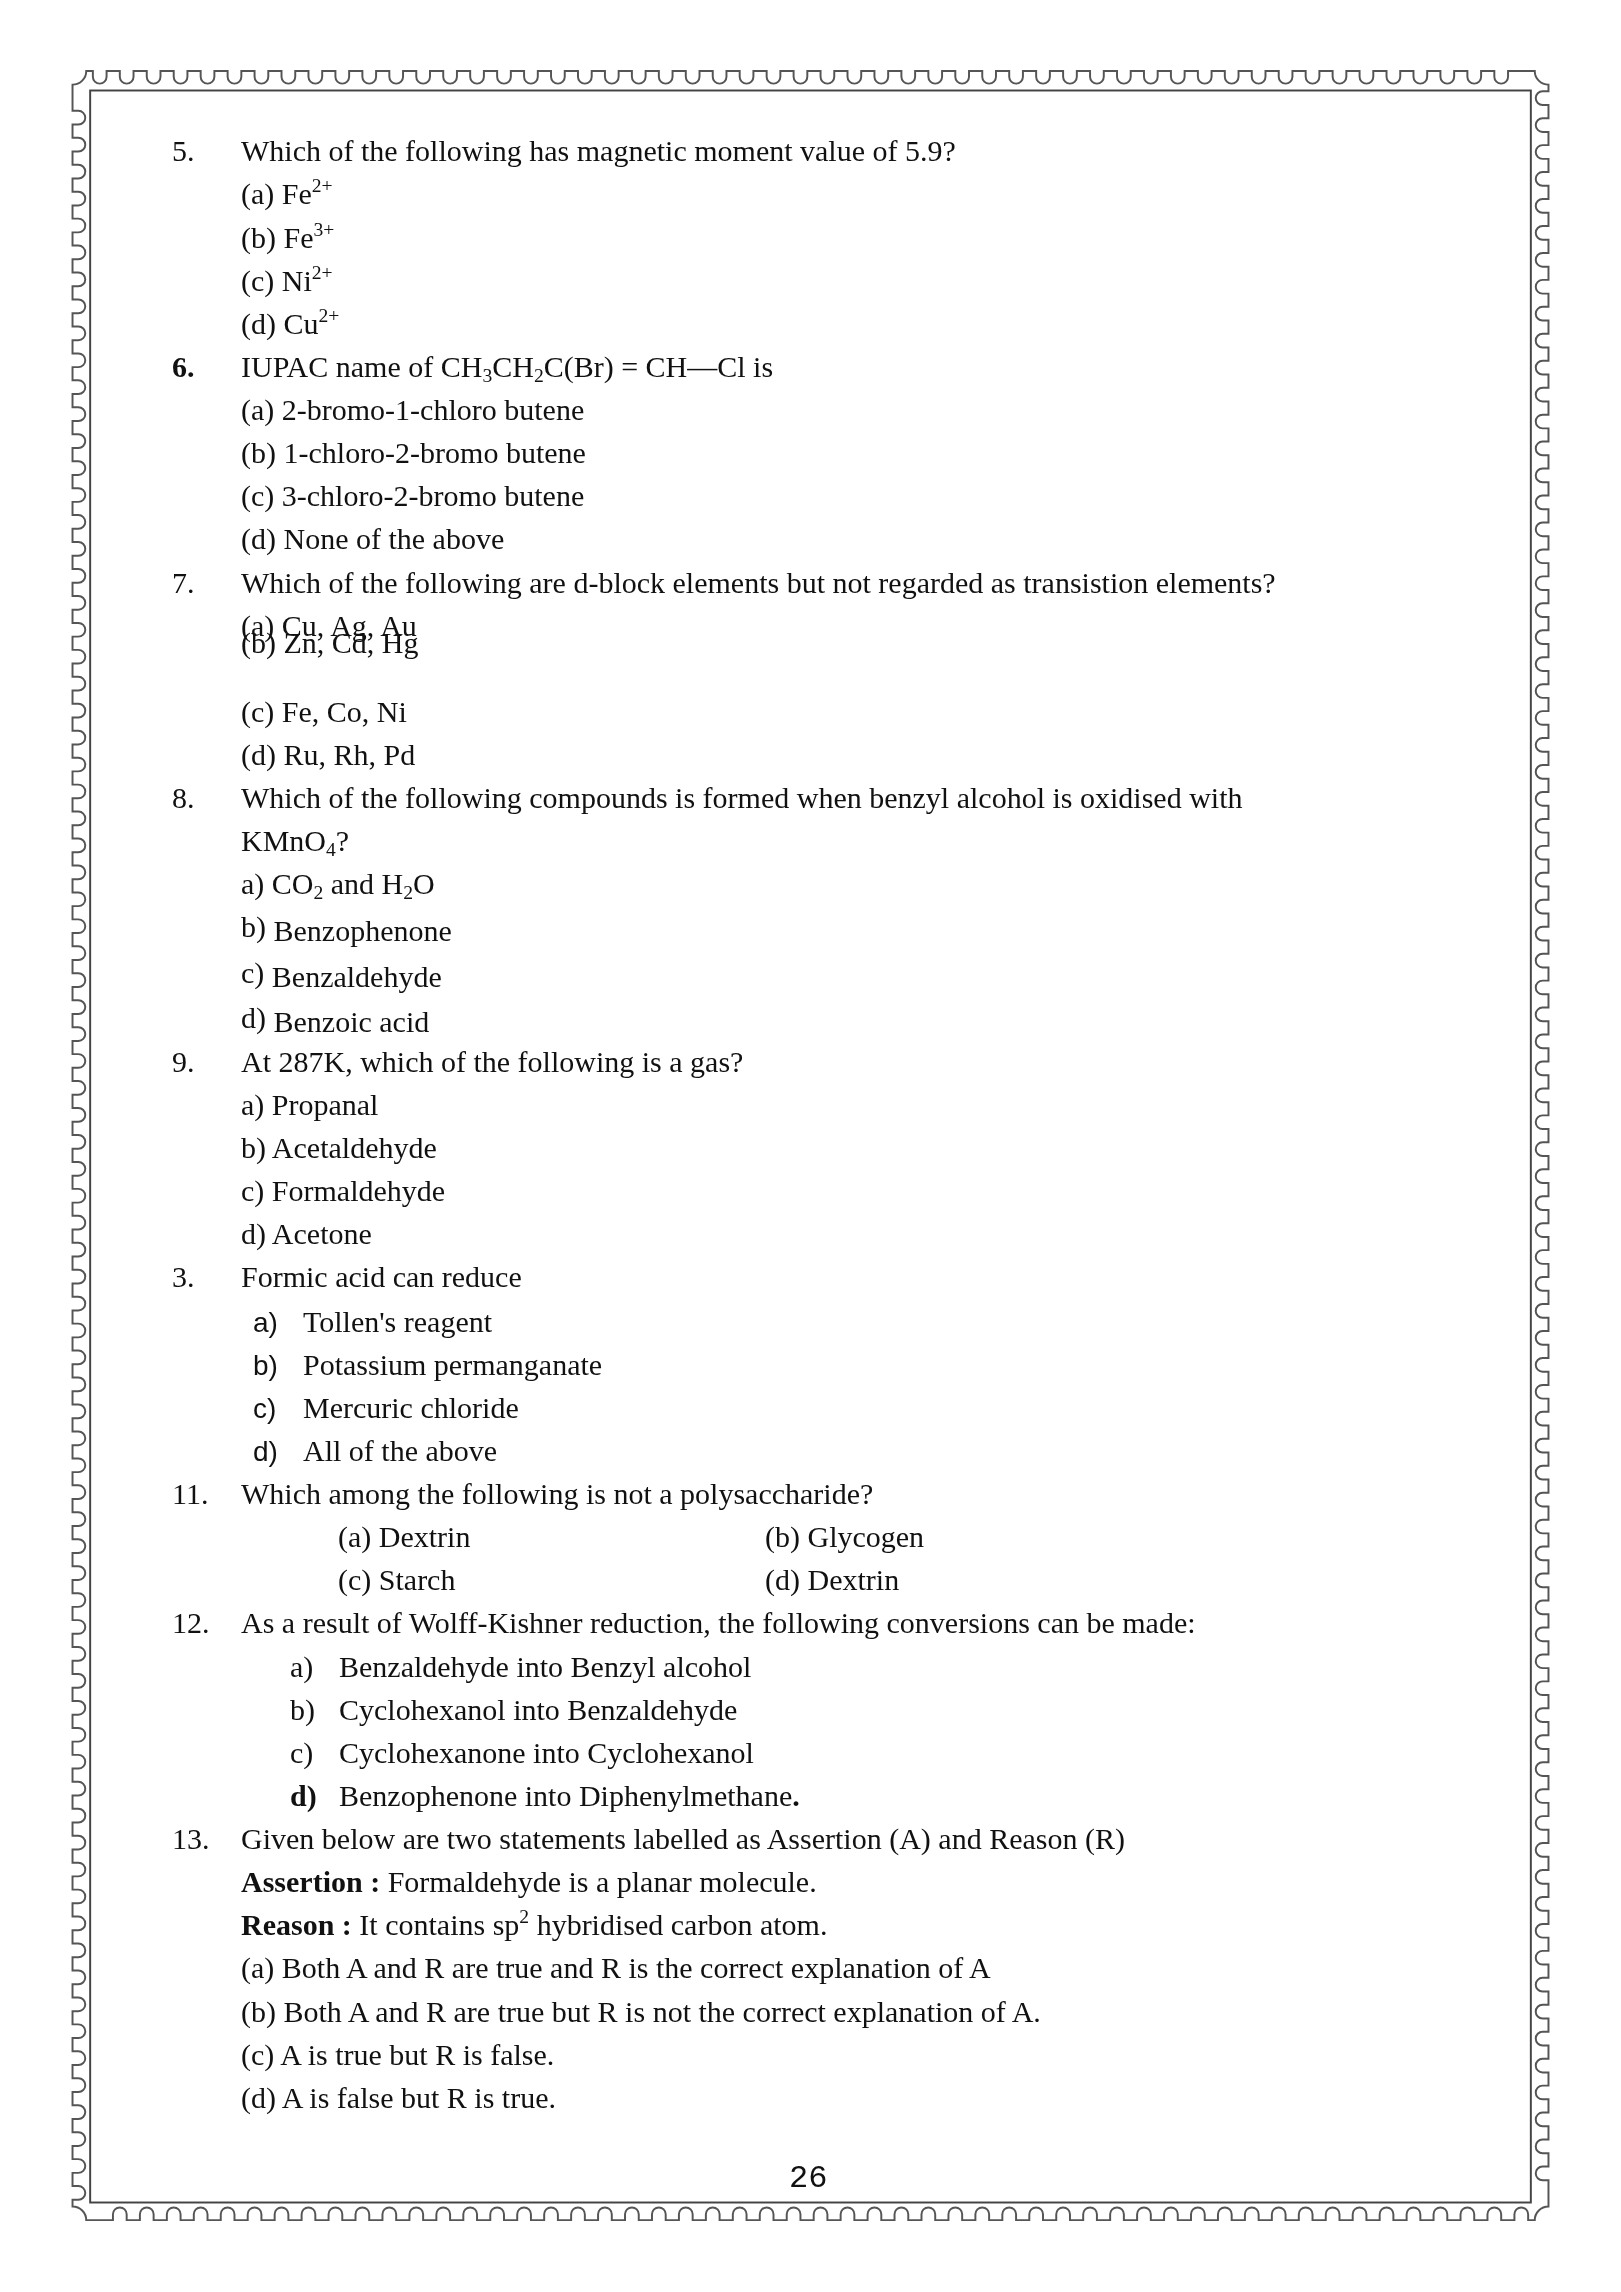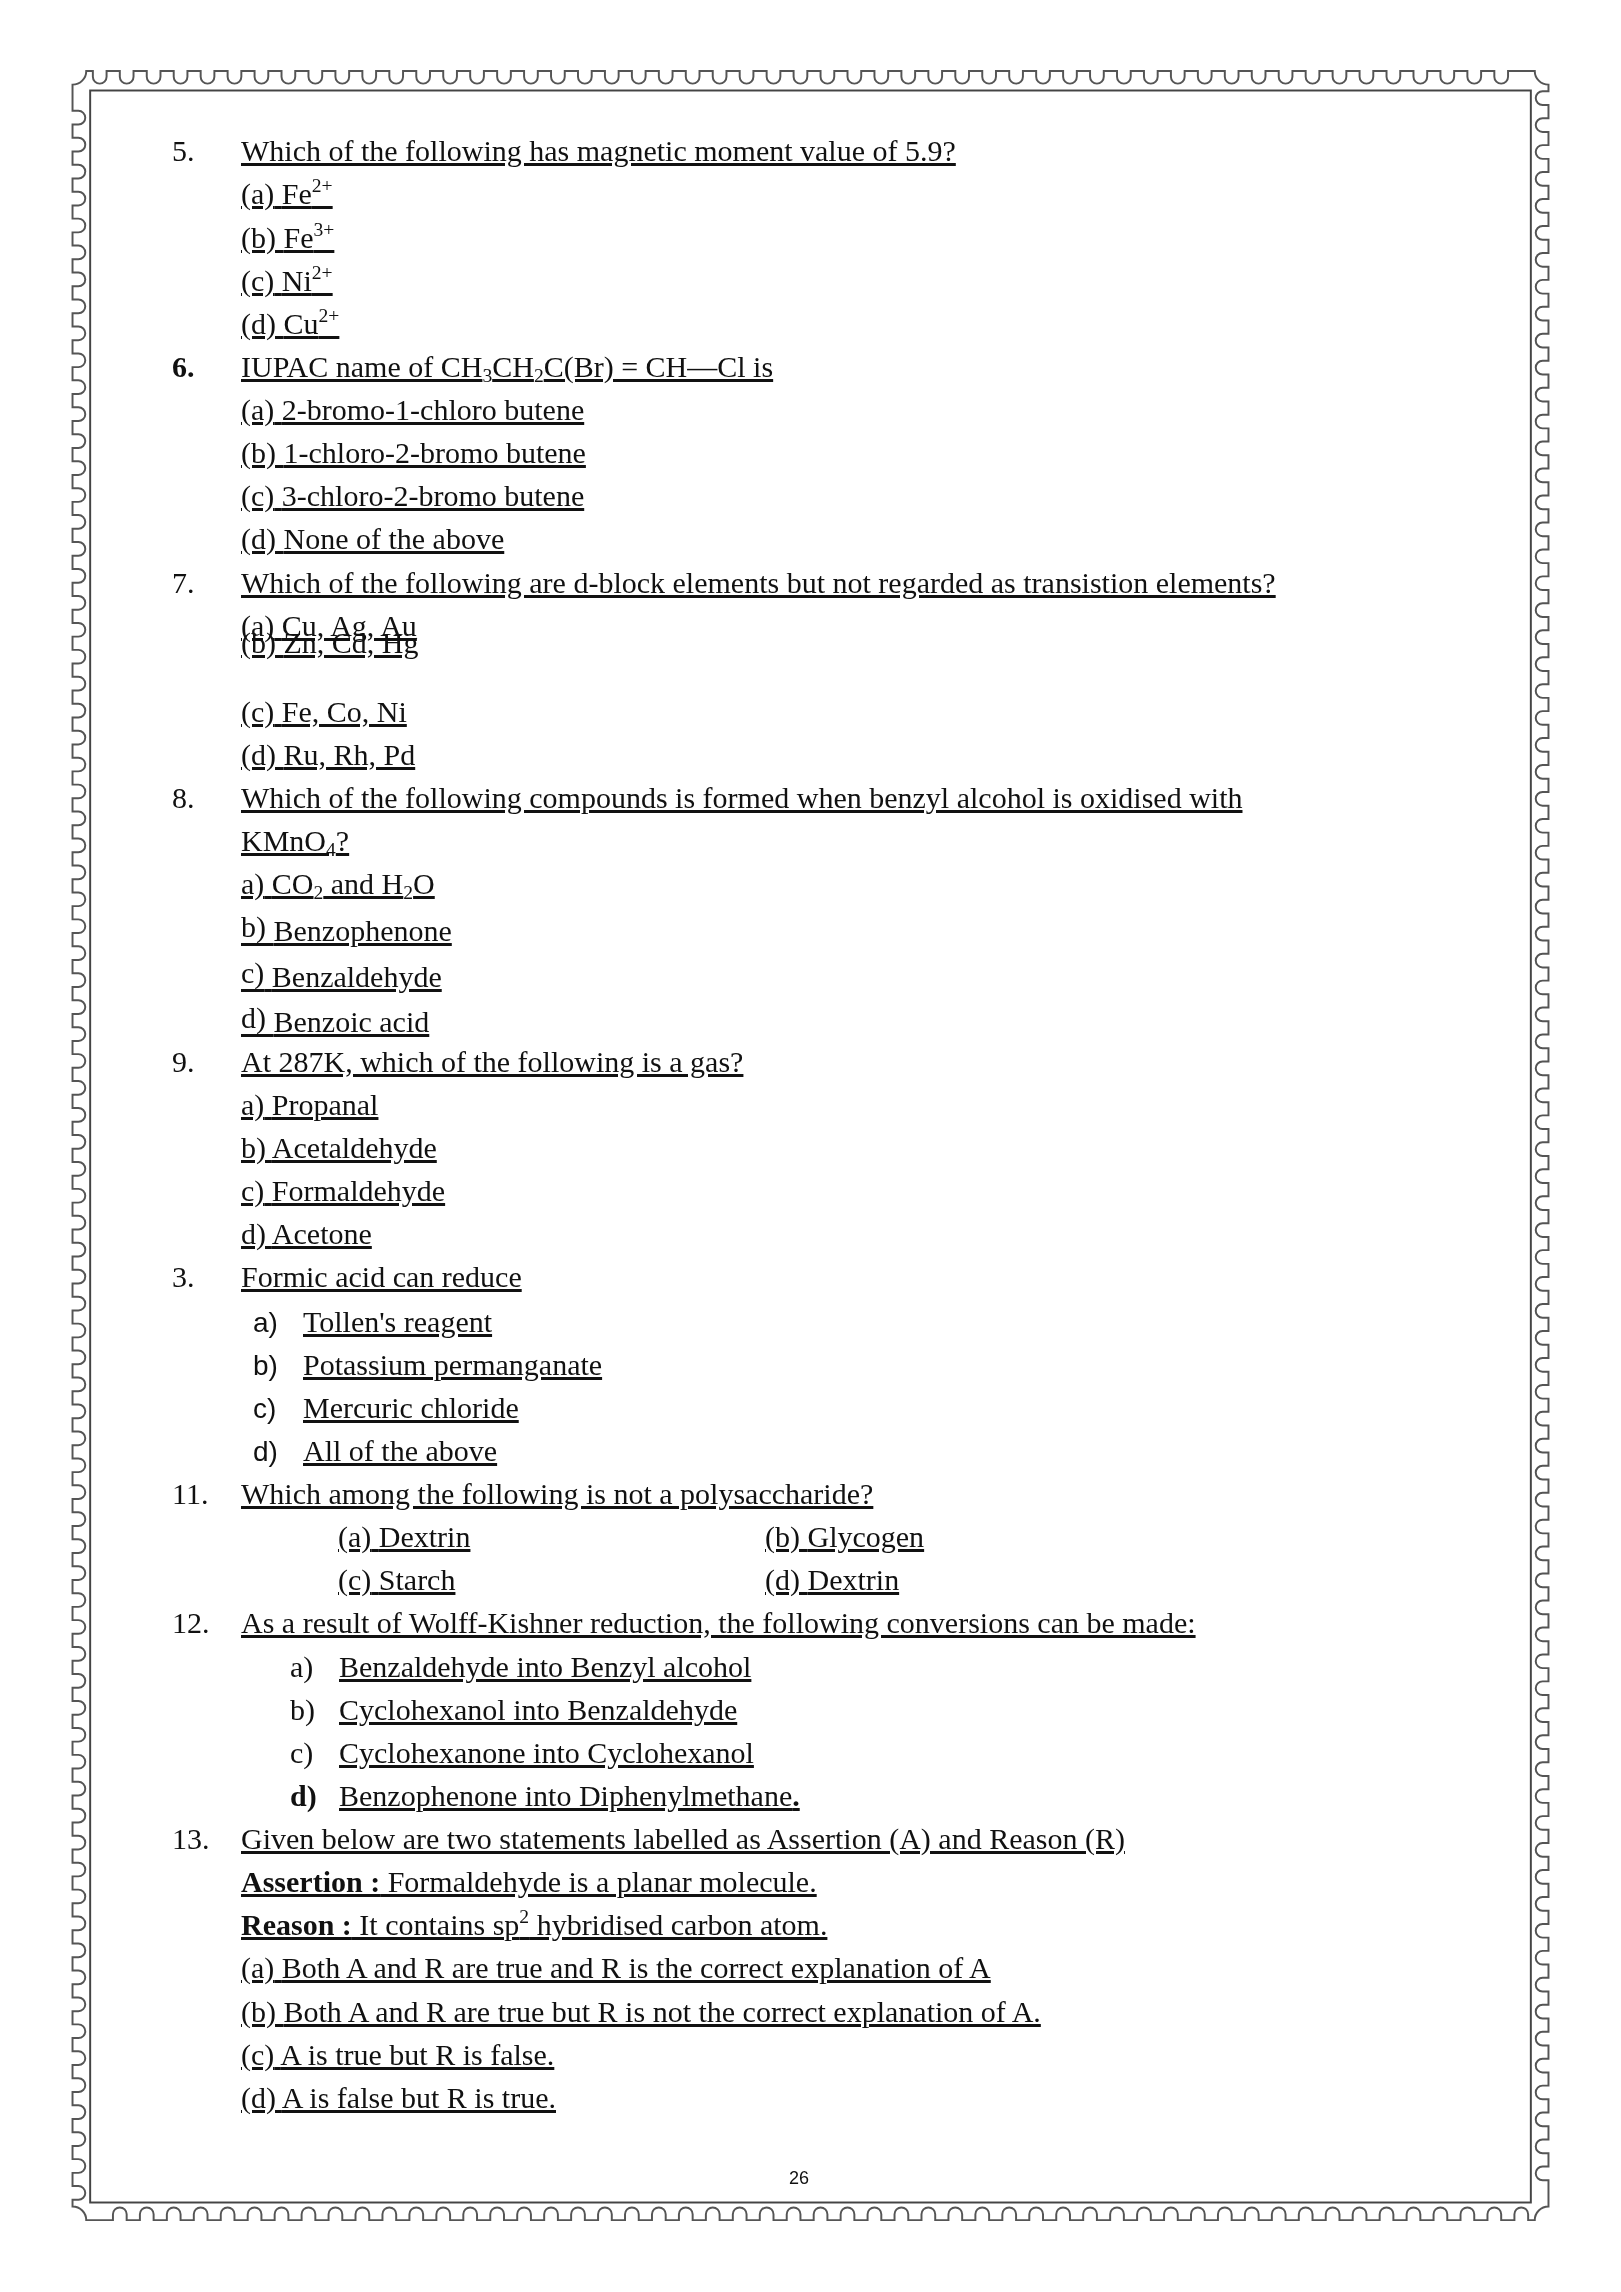--- a/index.html
+++ b/index.html
@@ -21,21 +21,20 @@
       top: 0;
       width: 1621px;
       height: 2293px;
       pointer-events: none;
     }
     .line {
       position: absolute;
       font-size: 30px;
       line-height: 35px;
       white-space: nowrap;
-      text-decoration: underline;
     }
     .qnum {
       position: absolute;
       left: 172px;
       font-size: 30px;
       line-height: 35px;
     }
     .qtext { left: 241px; }
     .opt { left: 241px; }
     .sans-label {
@@ -56,22 +55,22 @@
       font-size: 19.6px;
       line-height: 0;
     }
     sub { vertical-align: -4.9px; }
     sup { vertical-align: 11.8px; }
     b { font-weight: bold; }
     .page-number {
       position: absolute;
       left: 789px;
       top: 2163px;
-      font-family: Liberation Sans, sans-serif;
-      font-size: 18px;
+      font-family: Liberation Mono, monospace;
+      font-size: 32px;
       line-height: 31px;
     }
   </style>
 </head>
 <body>
 
 <svg id="border-svg" xmlns="http://www.w3.org/2000/svg" viewBox="0 0 1654 2339">
   <path id="outer-scallop" fill="none" stroke="#555555" stroke-width="2" d="M 88 72 L 94.75 72 L 94.75 78 A 7 7 0 0 0 108.75 78 L 108.75 72 L 122.25 72 L 122.25 78 A 7 7 0 0 0 136.25 78 L 136.25 72 L 149.75 72 L 149.75 78 A 7 7 0 0 0 163.75 78 L 163.75 72 L 177.25 72 L 177.25 78 A 7 7 0 0 0 191.25 78 L 191.25 72 L 204.75 72 L 204.75 78 A 7 7 0 0 0 218.75 78 L 218.75 72 L 232.25 72 L 232.25 78 A 7 7 0 0 0 246.25 78 L 246.25 72 L 259.75 72 L 259.75 78 A 7 7 0 0 0 273.75 78 L 273.75 72 L 287.25 72 L 287.25 78 A 7 7 0 0 0 301.25 78 L 301.25 72 L 314.75 72 L 314.75 78 A 7 7 0 0 0 328.75 78 L 328.75 72 L 342.25 72 L 342.25 78 A 7 7 0 0 0 356.25 78 L 356.25 72 L 369.75 72 L 369.75 78 A 7 7 0 0 0 383.75 78 L 383.75 72 L 397.25 72 L 397.25 78 A 7 7 0 0 0 411.25 78 L 411.25 72 L 424.75 72 L 424.75 78 A 7 7 0 0 0 438.75 78 L 438.75 72 L 452.25 72 L 452.25 78 A 7 7 0 0 0 466.25 78 L 466.25 72 L 479.75 72 L 479.75 78 A 7 7 0 0 0 493.75 78 L 493.75 72 L 507.25 72 L 507.25 78 A 7 7 0 0 0 521.25 78 L 521.25 72 L 534.75 72 L 534.75 78 A 7 7 0 0 0 548.75 78 L 548.75 72 L 562.25 72 L 562.25 78 A 7 7 0 0 0 576.25 78 L 576.25 72 L 589.75 72 L 589.75 78 A 7 7 0 0 0 603.75 78 L 603.75 72 L 617.25 72 L 617.25 78 A 7 7 0 0 0 631.25 78 L 631.25 72 L 644.75 72 L 644.75 78 A 7 7 0 0 0 658.75 78 L 658.75 72 L 672.25 72 L 672.25 78 A 7 7 0 0 0 686.25 78 L 686.25 72 L 699.75 72 L 699.75 78 A 7 7 0 0 0 713.75 78 L 713.75 72 L 727.25 72 L 727.25 78 A 7 7 0 0 0 741.25 78 L 741.25 72 L 754.75 72 L 754.75 78 A 7 7 0 0 0 768.75 78 L 768.75 72 L 782.25 72 L 782.25 78 A 7 7 0 0 0 796.25 78 L 796.25 72 L 809.75 72 L 809.75 78 A 7 7 0 0 0 823.75 78 L 823.75 72 L 837.25 72 L 837.25 78 A 7 7 0 0 0 851.25 78 L 851.25 72 L 864.75 72 L 864.75 78 A 7 7 0 0 0 878.75 78 L 878.75 72 L 892.25 72 L 892.25 78 A 7 7 0 0 0 906.25 78 L 906.25 72 L 919.75 72 L 919.75 78 A 7 7 0 0 0 933.75 78 L 933.75 72 L 947.25 72 L 947.25 78 A 7 7 0 0 0 961.25 78 L 961.25 72 L 974.75 72 L 974.75 78 A 7 7 0 0 0 988.75 78 L 988.75 72 L 1002.25 72 L 1002.25 78 A 7 7 0 0 0 1016.25 78 L 1016.25 72 L 1029.75 72 L 1029.75 78 A 7 7 0 0 0 1043.75 78 L 1043.75 72 L 1057.25 72 L 1057.25 78 A 7 7 0 0 0 1071.25 78 L 1071.25 72 L 1084.75 72 L 1084.75 78 A 7 7 0 0 0 1098.75 78 L 1098.75 72 L 1112.25 72 L 1112.25 78 A 7 7 0 0 0 1126.25 78 L 1126.25 72 L 1139.75 72 L 1139.75 78 A 7 7 0 0 0 1153.75 78 L 1153.75 72 L 1167.25 72 L 1167.25 78 A 7 7 0 0 0 1181.25 78 L 1181.25 72 L 1194.75 72 L 1194.75 78 A 7 7 0 0 0 1208.75 78 L 1208.75 72 L 1222.25 72 L 1222.25 78 A 7 7 0 0 0 1236.25 78 L 1236.25 72 L 1249.75 72 L 1249.75 78 A 7 7 0 0 0 1263.75 78 L 1263.75 72 L 1277.25 72 L 1277.25 78 A 7 7 0 0 0 1291.25 78 L 1291.25 72 L 1304.75 72 L 1304.75 78 A 7 7 0 0 0 1318.75 78 L 1318.75 72 L 1332.25 72 L 1332.25 78 A 7 7 0 0 0 1346.25 78 L 1346.25 72 L 1359.75 72 L 1359.75 78 A 7 7 0 0 0 1373.75 78 L 1373.75 72 L 1387.25 72 L 1387.25 78 A 7 7 0 0 0 1401.25 78 L 1401.25 72 L 1414.75 72 L 1414.75 78 A 7 7 0 0 0 1428.75 78 L 1428.75 72 L 1442.25 72 L 1442.25 78 A 7 7 0 0 0 1456.25 78 L 1456.25 72 L 1469.75 72 L 1469.75 78 A 7 7 0 0 0 1483.75 78 L 1483.75 72 L 1497.25 72 L 1497.25 78 A 7 7 0 0 0 1511.25 78 L 1511.25 72 L 1524.75 72 L 1524.75 78 A 7 7 0 0 0 1538.75 78 L 1538.75 72 L 1566 72 A 14 14 0 0 0 1580 86 L 1580 92.75 L 1574 92.75 A 7 7 0 0 0 1574 106.75 L 1580 106.75 L 1580 120.25 L 1574 120.25 A 7 7 0 0 0 1574 134.25 L 1580 134.25 L 1580 147.75 L 1574 147.75 A 7 7 0 0 0 1574 161.75 L 1580 161.75 L 1580 175.25 L 1574 175.25 A 7 7 0 0 0 1574 189.25 L 1580 189.25 L 1580 202.75 L 1574 202.75 A 7 7 0 0 0 1574 216.75 L 1580 216.75 L 1580 230.25 L 1574 230.25 A 7 7 0 0 0 1574 244.25 L 1580 244.25 L 1580 257.75 L 1574 257.75 A 7 7 0 0 0 1574 271.75 L 1580 271.75 L 1580 285.25 L 1574 285.25 A 7 7 0 0 0 1574 299.25 L 1580 299.25 L 1580 312.75 L 1574 312.75 A 7 7 0 0 0 1574 326.75 L 1580 326.75 L 1580 340.25 L 1574 340.25 A 7 7 0 0 0 1574 354.25 L 1580 354.25 L 1580 367.75 L 1574 367.75 A 7 7 0 0 0 1574 381.75 L 1580 381.75 L 1580 395.25 L 1574 395.25 A 7 7 0 0 0 1574 409.25 L 1580 409.25 L 1580 422.75 L 1574 422.75 A 7 7 0 0 0 1574 436.75 L 1580 436.75 L 1580 450.25 L 1574 450.25 A 7 7 0 0 0 1574 464.25 L 1580 464.25 L 1580 477.75 L 1574 477.75 A 7 7 0 0 0 1574 491.75 L 1580 491.75 L 1580 505.25 L 1574 505.25 A 7 7 0 0 0 1574 519.25 L 1580 519.25 L 1580 532.75 L 1574 532.75 A 7 7 0 0 0 1574 546.75 L 1580 546.75 L 1580 560.25 L 1574 560.25 A 7 7 0 0 0 1574 574.25 L 1580 574.25 L 1580 587.75 L 1574 587.75 A 7 7 0 0 0 1574 601.75 L 1580 601.75 L 1580 615.25 L 1574 615.25 A 7 7 0 0 0 1574 629.25 L 1580 629.25 L 1580 642.75 L 1574 642.75 A 7 7 0 0 0 1574 656.75 L 1580 656.75 L 1580 670.25 L 1574 670.25 A 7 7 0 0 0 1574 684.25 L 1580 684.25 L 1580 697.75 L 1574 697.75 A 7 7 0 0 0 1574 711.75 L 1580 711.75 L 1580 725.25 L 1574 725.25 A 7 7 0 0 0 1574 739.25 L 1580 739.25 L 1580 752.75 L 1574 752.75 A 7 7 0 0 0 1574 766.75 L 1580 766.75 L 1580 780.25 L 1574 780.25 A 7 7 0 0 0 1574 794.25 L 1580 794.25 L 1580 807.75 L 1574 807.75 A 7 7 0 0 0 1574 821.75 L 1580 821.75 L 1580 835.25 L 1574 835.25 A 7 7 0 0 0 1574 849.25 L 1580 849.25 L 1580 862.75 L 1574 862.75 A 7 7 0 0 0 1574 876.75 L 1580 876.75 L 1580 890.25 L 1574 890.25 A 7 7 0 0 0 1574 904.25 L 1580 904.25 L 1580 917.75 L 1574 917.75 A 7 7 0 0 0 1574 931.75 L 1580 931.75 L 1580 945.25 L 1574 945.25 A 7 7 0 0 0 1574 959.25 L 1580 959.25 L 1580 972.75 L 1574 972.75 A 7 7 0 0 0 1574 986.75 L 1580 986.75 L 1580 1000.25 L 1574 1000.25 A 7 7 0 0 0 1574 1014.25 L 1580 1014.25 L 1580 1027.75 L 1574 1027.75 A 7 7 0 0 0 1574 1041.75 L 1580 1041.75 L 1580 1055.25 L 1574 1055.25 A 7 7 0 0 0 1574 1069.25 L 1580 1069.25 L 1580 1082.75 L 1574 1082.75 A 7 7 0 0 0 1574 1096.75 L 1580 1096.75 L 1580 1110.25 L 1574 1110.25 A 7 7 0 0 0 1574 1124.25 L 1580 1124.25 L 1580 1137.75 L 1574 1137.75 A 7 7 0 0 0 1574 1151.75 L 1580 1151.75 L 1580 1165.25 L 1574 1165.25 A 7 7 0 0 0 1574 1179.25 L 1580 1179.25 L 1580 1192.75 L 1574 1192.75 A 7 7 0 0 0 1574 1206.75 L 1580 1206.75 L 1580 1220.25 L 1574 1220.25 A 7 7 0 0 0 1574 1234.25 L 1580 1234.25 L 1580 1247.75 L 1574 1247.75 A 7 7 0 0 0 1574 1261.75 L 1580 1261.75 L 1580 1275.25 L 1574 1275.25 A 7 7 0 0 0 1574 1289.25 L 1580 1289.25 L 1580 1302.75 L 1574 1302.75 A 7 7 0 0 0 1574 1316.75 L 1580 1316.75 L 1580 1330.25 L 1574 1330.25 A 7 7 0 0 0 1574 1344.25 L 1580 1344.25 L 1580 1357.75 L 1574 1357.75 A 7 7 0 0 0 1574 1371.75 L 1580 1371.75 L 1580 1385.25 L 1574 1385.25 A 7 7 0 0 0 1574 1399.25 L 1580 1399.25 L 1580 1412.75 L 1574 1412.75 A 7 7 0 0 0 1574 1426.75 L 1580 1426.75 L 1580 1440.25 L 1574 1440.25 A 7 7 0 0 0 1574 1454.25 L 1580 1454.25 L 1580 1467.75 L 1574 1467.75 A 7 7 0 0 0 1574 1481.75 L 1580 1481.75 L 1580 1495.25 L 1574 1495.25 A 7 7 0 0 0 1574 1509.25 L 1580 1509.25 L 1580 1522.75 L 1574 1522.75 A 7 7 0 0 0 1574 1536.75 L 1580 1536.75 L 1580 1550.25 L 1574 1550.25 A 7 7 0 0 0 1574 1564.25 L 1580 1564.25 L 1580 1577.75 L 1574 1577.75 A 7 7 0 0 0 1574 1591.75 L 1580 1591.75 L 1580 1605.25 L 1574 1605.25 A 7 7 0 0 0 1574 1619.25 L 1580 1619.25 L 1580 1632.75 L 1574 1632.75 A 7 7 0 0 0 1574 1646.75 L 1580 1646.75 L 1580 1660.25 L 1574 1660.25 A 7 7 0 0 0 1574 1674.25 L 1580 1674.25 L 1580 1687.75 L 1574 1687.75 A 7 7 0 0 0 1574 1701.75 L 1580 1701.75 L 1580 1715.25 L 1574 1715.25 A 7 7 0 0 0 1574 1729.25 L 1580 1729.25 L 1580 1742.75 L 1574 1742.75 A 7 7 0 0 0 1574 1756.75 L 1580 1756.75 L 1580 1770.25 L 1574 1770.25 A 7 7 0 0 0 1574 1784.25 L 1580 1784.25 L 1580 1797.75 L 1574 1797.75 A 7 7 0 0 0 1574 1811.75 L 1580 1811.75 L 1580 1825.25 L 1574 1825.25 A 7 7 0 0 0 1574 1839.25 L 1580 1839.25 L 1580 1852.75 L 1574 1852.75 A 7 7 0 0 0 1574 1866.75 L 1580 1866.75 L 1580 1880.25 L 1574 1880.25 A 7 7 0 0 0 1574 1894.25 L 1580 1894.25 L 1580 1907.75 L 1574 1907.75 A 7 7 0 0 0 1574 1921.75 L 1580 1921.75 L 1580 1935.25 L 1574 1935.25 A 7 7 0 0 0 1574 1949.25 L 1580 1949.25 L 1580 1962.75 L 1574 1962.75 A 7 7 0 0 0 1574 1976.75 L 1580 1976.75 L 1580 1990.25 L 1574 1990.25 A 7 7 0 0 0 1574 2004.25 L 1580 2004.25 L 1580 2017.75 L 1574 2017.75 A 7 7 0 0 0 1574 2031.75 L 1580 2031.75 L 1580 2045.25 L 1574 2045.25 A 7 7 0 0 0 1574 2059.25 L 1580 2059.25 L 1580 2072.75 L 1574 2072.75 A 7 7 0 0 0 1574 2086.75 L 1580 2086.75 L 1580 2100.25 L 1574 2100.25 A 7 7 0 0 0 1574 2114.25 L 1580 2114.25 L 1580 2127.75 L 1574 2127.75 A 7 7 0 0 0 1574 2141.75 L 1580 2141.75 L 1580 2155.25 L 1574 2155.25 A 7 7 0 0 0 1574 2169.25 L 1580 2169.25 L 1580 2182.75 L 1574 2182.75 A 7 7 0 0 0 1574 2196.75 L 1580 2196.75 L 1580 2210.25 L 1574 2210.25 A 7 7 0 0 0 1574 2224.25 L 1580 2224.25 L 1580 2251 A 14 14 0 0 0 1566 2265 L 1559.25 2265 L 1559.25 2259 A 7 7 0 0 0 1545.25 2259 L 1545.25 2265 L 1531.75 2265 L 1531.75 2259 A 7 7 0 0 0 1517.75 2259 L 1517.75 2265 L 1504.25 2265 L 1504.25 2259 A 7 7 0 0 0 1490.25 2259 L 1490.25 2265 L 1476.75 2265 L 1476.75 2259 A 7 7 0 0 0 1462.75 2259 L 1462.75 2265 L 1449.25 2265 L 1449.25 2259 A 7 7 0 0 0 1435.25 2259 L 1435.25 2265 L 1421.75 2265 L 1421.75 2259 A 7 7 0 0 0 1407.75 2259 L 1407.75 2265 L 1394.25 2265 L 1394.25 2259 A 7 7 0 0 0 1380.25 2259 L 1380.25 2265 L 1366.75 2265 L 1366.75 2259 A 7 7 0 0 0 1352.75 2259 L 1352.75 2265 L 1339.25 2265 L 1339.25 2259 A 7 7 0 0 0 1325.25 2259 L 1325.25 2265 L 1311.75 2265 L 1311.75 2259 A 7 7 0 0 0 1297.75 2259 L 1297.75 2265 L 1284.25 2265 L 1284.25 2259 A 7 7 0 0 0 1270.25 2259 L 1270.25 2265 L 1256.75 2265 L 1256.75 2259 A 7 7 0 0 0 1242.75 2259 L 1242.75 2265 L 1229.25 2265 L 1229.25 2259 A 7 7 0 0 0 1215.25 2259 L 1215.25 2265 L 1201.75 2265 L 1201.75 2259 A 7 7 0 0 0 1187.75 2259 L 1187.75 2265 L 1174.25 2265 L 1174.25 2259 A 7 7 0 0 0 1160.25 2259 L 1160.25 2265 L 1146.75 2265 L 1146.75 2259 A 7 7 0 0 0 1132.75 2259 L 1132.75 2265 L 1119.25 2265 L 1119.25 2259 A 7 7 0 0 0 1105.25 2259 L 1105.25 2265 L 1091.75 2265 L 1091.75 2259 A 7 7 0 0 0 1077.75 2259 L 1077.75 2265 L 1064.25 2265 L 1064.25 2259 A 7 7 0 0 0 1050.25 2259 L 1050.25 2265 L 1036.75 2265 L 1036.75 2259 A 7 7 0 0 0 1022.75 2259 L 1022.75 2265 L 1009.25 2265 L 1009.25 2259 A 7 7 0 0 0 995.25 2259 L 995.25 2265 L 981.75 2265 L 981.75 2259 A 7 7 0 0 0 967.75 2259 L 967.75 2265 L 954.25 2265 L 954.25 2259 A 7 7 0 0 0 940.25 2259 L 940.25 2265 L 926.75 2265 L 926.75 2259 A 7 7 0 0 0 912.75 2259 L 912.75 2265 L 899.25 2265 L 899.25 2259 A 7 7 0 0 0 885.25 2259 L 885.25 2265 L 871.75 2265 L 871.75 2259 A 7 7 0 0 0 857.75 2259 L 857.75 2265 L 844.25 2265 L 844.25 2259 A 7 7 0 0 0 830.25 2259 L 830.25 2265 L 816.75 2265 L 816.75 2259 A 7 7 0 0 0 802.75 2259 L 802.75 2265 L 789.25 2265 L 789.25 2259 A 7 7 0 0 0 775.25 2259 L 775.25 2265 L 761.75 2265 L 761.75 2259 A 7 7 0 0 0 747.75 2259 L 747.75 2265 L 734.25 2265 L 734.25 2259 A 7 7 0 0 0 720.25 2259 L 720.25 2265 L 706.75 2265 L 706.75 2259 A 7 7 0 0 0 692.75 2259 L 692.75 2265 L 679.25 2265 L 679.25 2259 A 7 7 0 0 0 665.25 2259 L 665.25 2265 L 651.75 2265 L 651.75 2259 A 7 7 0 0 0 637.75 2259 L 637.75 2265 L 624.25 2265 L 624.25 2259 A 7 7 0 0 0 610.25 2259 L 610.25 2265 L 596.75 2265 L 596.75 2259 A 7 7 0 0 0 582.75 2259 L 582.75 2265 L 569.25 2265 L 569.25 2259 A 7 7 0 0 0 555.25 2259 L 555.25 2265 L 541.75 2265 L 541.75 2259 A 7 7 0 0 0 527.75 2259 L 527.75 2265 L 514.25 2265 L 514.25 2259 A 7 7 0 0 0 500.25 2259 L 500.25 2265 L 486.75 2265 L 486.75 2259 A 7 7 0 0 0 472.75 2259 L 472.75 2265 L 459.25 2265 L 459.25 2259 A 7 7 0 0 0 445.25 2259 L 445.25 2265 L 431.75 2265 L 431.75 2259 A 7 7 0 0 0 417.75 2259 L 417.75 2265 L 404.25 2265 L 404.25 2259 A 7 7 0 0 0 390.25 2259 L 390.25 2265 L 376.75 2265 L 376.75 2259 A 7 7 0 0 0 362.75 2259 L 362.75 2265 L 349.25 2265 L 349.25 2259 A 7 7 0 0 0 335.25 2259 L 335.25 2265 L 321.75 2265 L 321.75 2259 A 7 7 0 0 0 307.75 2259 L 307.75 2265 L 294.25 2265 L 294.25 2259 A 7 7 0 0 0 280.25 2259 L 280.25 2265 L 266.75 2265 L 266.75 2259 A 7 7 0 0 0 252.75 2259 L 252.75 2265 L 239.25 2265 L 239.25 2259 A 7 7 0 0 0 225.25 2259 L 225.25 2265 L 211.75 2265 L 211.75 2259 A 7 7 0 0 0 197.75 2259 L 197.75 2265 L 184.25 2265 L 184.25 2259 A 7 7 0 0 0 170.25 2259 L 170.25 2265 L 156.75 2265 L 156.75 2259 A 7 7 0 0 0 142.75 2259 L 142.75 2265 L 129.25 2265 L 129.25 2259 A 7 7 0 0 0 115.25 2259 L 115.25 2265 L 88 2265 A 14 14 0 0 0 74 2251 L 74 2244.25 L 80 2244.25 A 7 7 0 0 0 80 2230.25 L 74 2230.25 L 74 2216.75 L 80 2216.75 A 7 7 0 0 0 80 2202.75 L 74 2202.75 L 74 2189.25 L 80 2189.25 A 7 7 0 0 0 80 2175.25 L 74 2175.25 L 74 2161.75 L 80 2161.75 A 7 7 0 0 0 80 2147.75 L 74 2147.75 L 74 2134.25 L 80 2134.25 A 7 7 0 0 0 80 2120.25 L 74 2120.25 L 74 2106.75 L 80 2106.75 A 7 7 0 0 0 80 2092.75 L 74 2092.75 L 74 2079.25 L 80 2079.25 A 7 7 0 0 0 80 2065.25 L 74 2065.25 L 74 2051.75 L 80 2051.75 A 7 7 0 0 0 80 2037.75 L 74 2037.75 L 74 2024.25 L 80 2024.25 A 7 7 0 0 0 80 2010.25 L 74 2010.25 L 74 1996.75 L 80 1996.75 A 7 7 0 0 0 80 1982.75 L 74 1982.75 L 74 1969.25 L 80 1969.25 A 7 7 0 0 0 80 1955.25 L 74 1955.25 L 74 1941.75 L 80 1941.75 A 7 7 0 0 0 80 1927.75 L 74 1927.75 L 74 1914.25 L 80 1914.25 A 7 7 0 0 0 80 1900.25 L 74 1900.25 L 74 1886.75 L 80 1886.75 A 7 7 0 0 0 80 1872.75 L 74 1872.75 L 74 1859.25 L 80 1859.25 A 7 7 0 0 0 80 1845.25 L 74 1845.25 L 74 1831.75 L 80 1831.75 A 7 7 0 0 0 80 1817.75 L 74 1817.75 L 74 1804.25 L 80 1804.25 A 7 7 0 0 0 80 1790.25 L 74 1790.25 L 74 1776.75 L 80 1776.75 A 7 7 0 0 0 80 1762.75 L 74 1762.75 L 74 1749.25 L 80 1749.25 A 7 7 0 0 0 80 1735.25 L 74 1735.25 L 74 1721.75 L 80 1721.75 A 7 7 0 0 0 80 1707.75 L 74 1707.75 L 74 1694.25 L 80 1694.25 A 7 7 0 0 0 80 1680.25 L 74 1680.25 L 74 1666.75 L 80 1666.75 A 7 7 0 0 0 80 1652.75 L 74 1652.75 L 74 1639.25 L 80 1639.25 A 7 7 0 0 0 80 1625.25 L 74 1625.25 L 74 1611.75 L 80 1611.75 A 7 7 0 0 0 80 1597.75 L 74 1597.75 L 74 1584.25 L 80 1584.25 A 7 7 0 0 0 80 1570.25 L 74 1570.25 L 74 1556.75 L 80 1556.75 A 7 7 0 0 0 80 1542.75 L 74 1542.75 L 74 1529.25 L 80 1529.25 A 7 7 0 0 0 80 1515.25 L 74 1515.25 L 74 1501.75 L 80 1501.75 A 7 7 0 0 0 80 1487.75 L 74 1487.75 L 74 1474.25 L 80 1474.25 A 7 7 0 0 0 80 1460.25 L 74 1460.25 L 74 1446.75 L 80 1446.75 A 7 7 0 0 0 80 1432.75 L 74 1432.75 L 74 1419.25 L 80 1419.25 A 7 7 0 0 0 80 1405.25 L 74 1405.25 L 74 1391.75 L 80 1391.75 A 7 7 0 0 0 80 1377.75 L 74 1377.75 L 74 1364.25 L 80 1364.25 A 7 7 0 0 0 80 1350.25 L 74 1350.25 L 74 1336.75 L 80 1336.75 A 7 7 0 0 0 80 1322.75 L 74 1322.75 L 74 1309.25 L 80 1309.25 A 7 7 0 0 0 80 1295.25 L 74 1295.25 L 74 1281.75 L 80 1281.75 A 7 7 0 0 0 80 1267.75 L 74 1267.75 L 74 1254.25 L 80 1254.25 A 7 7 0 0 0 80 1240.25 L 74 1240.25 L 74 1226.75 L 80 1226.75 A 7 7 0 0 0 80 1212.75 L 74 1212.75 L 74 1199.25 L 80 1199.25 A 7 7 0 0 0 80 1185.25 L 74 1185.25 L 74 1171.75 L 80 1171.75 A 7 7 0 0 0 80 1157.75 L 74 1157.75 L 74 1144.25 L 80 1144.25 A 7 7 0 0 0 80 1130.25 L 74 1130.25 L 74 1116.75 L 80 1116.75 A 7 7 0 0 0 80 1102.75 L 74 1102.75 L 74 1089.25 L 80 1089.25 A 7 7 0 0 0 80 1075.25 L 74 1075.25 L 74 1061.75 L 80 1061.75 A 7 7 0 0 0 80 1047.75 L 74 1047.75 L 74 1034.25 L 80 1034.25 A 7 7 0 0 0 80 1020.25 L 74 1020.25 L 74 1006.75 L 80 1006.75 A 7 7 0 0 0 80 992.75 L 74 992.75 L 74 979.25 L 80 979.25 A 7 7 0 0 0 80 965.25 L 74 965.25 L 74 951.75 L 80 951.75 A 7 7 0 0 0 80 937.75 L 74 937.75 L 74 924.25 L 80 924.25 A 7 7 0 0 0 80 910.25 L 74 910.25 L 74 896.75 L 80 896.75 A 7 7 0 0 0 80 882.75 L 74 882.75 L 74 869.25 L 80 869.25 A 7 7 0 0 0 80 855.25 L 74 855.25 L 74 841.75 L 80 841.75 A 7 7 0 0 0 80 827.75 L 74 827.75 L 74 814.25 L 80 814.25 A 7 7 0 0 0 80 800.25 L 74 800.25 L 74 786.75 L 80 786.75 A 7 7 0 0 0 80 772.75 L 74 772.75 L 74 759.25 L 80 759.25 A 7 7 0 0 0 80 745.25 L 74 745.25 L 74 731.75 L 80 731.75 A 7 7 0 0 0 80 717.75 L 74 717.75 L 74 704.25 L 80 704.25 A 7 7 0 0 0 80 690.25 L 74 690.25 L 74 676.75 L 80 676.75 A 7 7 0 0 0 80 662.75 L 74 662.75 L 74 649.25 L 80 649.25 A 7 7 0 0 0 80 635.25 L 74 635.25 L 74 621.75 L 80 621.75 A 7 7 0 0 0 80 607.75 L 74 607.75 L 74 594.25 L 80 594.25 A 7 7 0 0 0 80 580.25 L 74 580.25 L 74 566.75 L 80 566.75 A 7 7 0 0 0 80 552.75 L 74 552.75 L 74 539.25 L 80 539.25 A 7 7 0 0 0 80 525.25 L 74 525.25 L 74 511.75 L 80 511.75 A 7 7 0 0 0 80 497.75 L 74 497.75 L 74 484.25 L 80 484.25 A 7 7 0 0 0 80 470.25 L 74 470.25 L 74 456.75 L 80 456.75 A 7 7 0 0 0 80 442.75 L 74 442.75 L 74 429.25 L 80 429.25 A 7 7 0 0 0 80 415.25 L 74 415.25 L 74 401.75 L 80 401.75 A 7 7 0 0 0 80 387.75 L 74 387.75 L 74 374.25 L 80 374.25 A 7 7 0 0 0 80 360.25 L 74 360.25 L 74 346.75 L 80 346.75 A 7 7 0 0 0 80 332.75 L 74 332.75 L 74 319.25 L 80 319.25 A 7 7 0 0 0 80 305.25 L 74 305.25 L 74 291.75 L 80 291.75 A 7 7 0 0 0 80 277.75 L 74 277.75 L 74 264.25 L 80 264.25 A 7 7 0 0 0 80 250.25 L 74 250.25 L 74 236.75 L 80 236.75 A 7 7 0 0 0 80 222.75 L 74 222.75 L 74 209.25 L 80 209.25 A 7 7 0 0 0 80 195.25 L 74 195.25 L 74 181.75 L 80 181.75 A 7 7 0 0 0 80 167.75 L 74 167.75 L 74 154.25 L 80 154.25 A 7 7 0 0 0 80 140.25 L 74 140.25 L 74 126.75 L 80 126.75 A 7 7 0 0 0 80 112.75 L 74 112.75 L 74 86 A 14 14 0 0 0 88 72 Z"></path>
   <rect x="92" y="92" width="1470" height="2155" fill="none" stroke="#444444" stroke-width="2"></rect>
 </svg>

